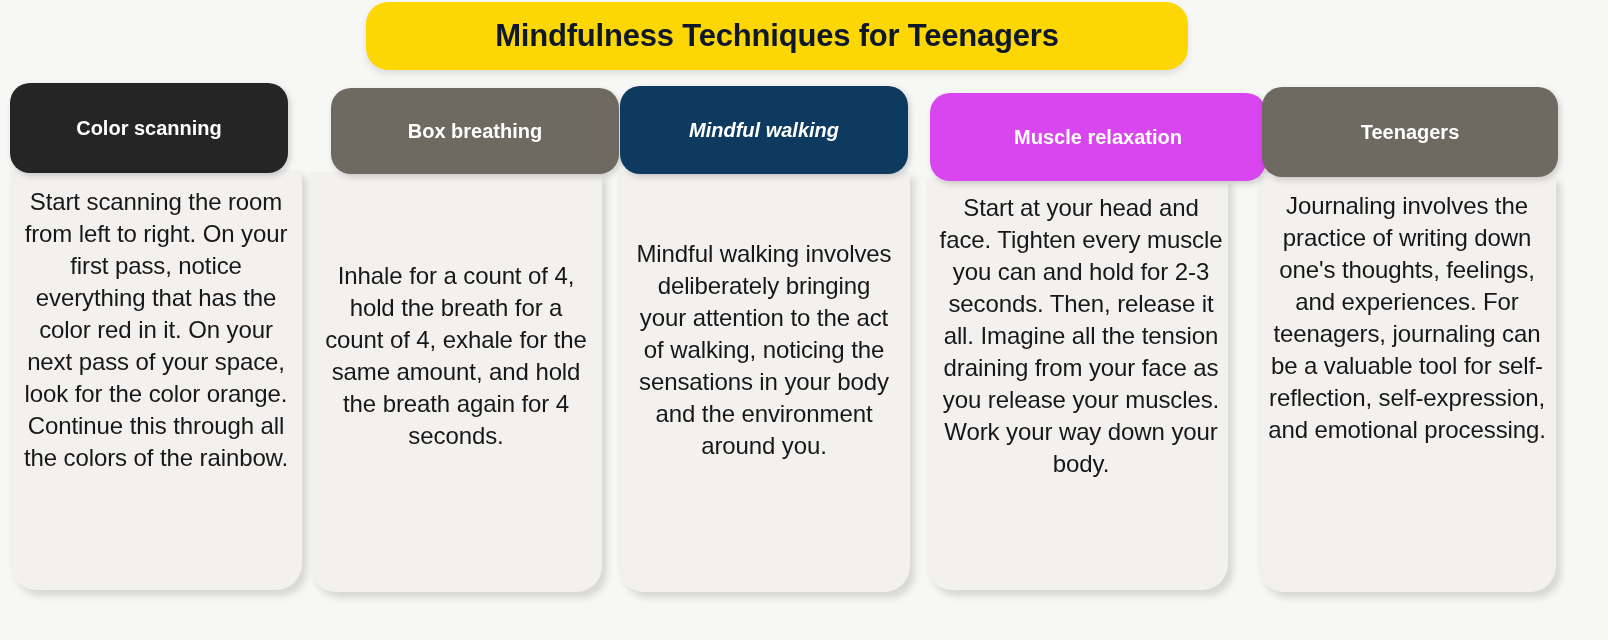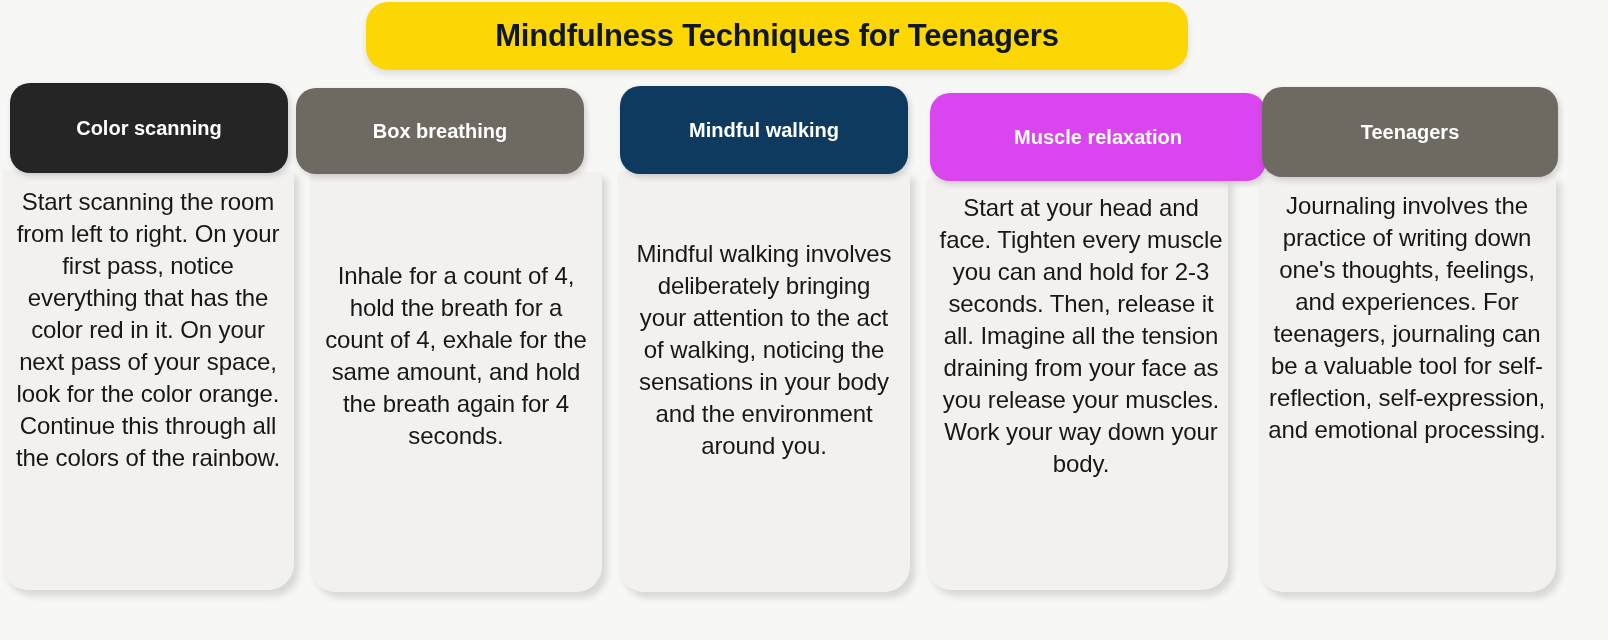--- a/index.html
+++ b/index.html
@@ -90,36 +90,36 @@
 <div id="title-banner">
   <span id="title-text">Mindfulness Techniques for Teenagers</span>
 </div>
 
 <div id="cards">
 
   <div class="card">
     <div class="card-header" style="left:10px; top:83px; width:278px; height:90px; background:#252525;">
       <span class="card-header-label">Color scanning</span>
     </div>
-    <div class="card-body" style="left:2px; top:170px; width:292px; height:420px; padding:16px 12px 15px 12px;">
+    <div class="card-body" style="left:10px; top:170px; width:292px; height:420px; padding:16px 12px 15px 12px;">
       <p class="card-body-text" style="margin:0;">Start scanning the room from left to right. On your first pass, notice everything that has the color red in it. On your next pass of your space, look for the color orange. Continue this through all the colors of the rainbow.</p>
     </div>
   </div>
 
   <div class="card">
-    <div class="card-header" style="left:296px; top:88px; width:288px; height:86px; background:#6E6A62;">
+    <div class="card-header" style="left:331px; top:88px; width:288px; height:86px; background:#6E6A62;">
       <span class="card-header-label">Box breathing</span>
     </div>
     <div class="card-body" style="left:310px; top:172px; width:292px; height:420px; padding:88px 12px 12px 12px;">
       <p class="card-body-text" style="margin:0;">Inhale for a count of 4, hold the breath for a count of 4, exhale for the same amount, and hold the breath again for 4 seconds.</p>
     </div>
   </div>
 
   <div class="card">
-    <div class="card-header" style="left:620px; top:86px; width:288px; height:88px; background:#0E3A60;">
+    <div class="card-header" style="left:620px; top:86px; width:288px; height:88px; background:#0E3A60;font-style:italic;">
       <span class="card-header-label">Mindful walking</span>
     </div>
     <div class="card-body" style="left:618px; top:172px; width:292px; height:420px; padding:62px 12px 0 12px;">
       <p class="card-body-text" style="margin:4px;">Mindful walking involves deliberately bringing your attention to the act of walking, noticing the sensations in your body and the environment around you.</p>
     </div>
   </div>
 
   <div class="card">
     <div class="card-header" style="left:930px; top:93px; width:336px; height:88px; background:#d946ef;">
       <span class="card-header-label">Muscle relaxation</span>

